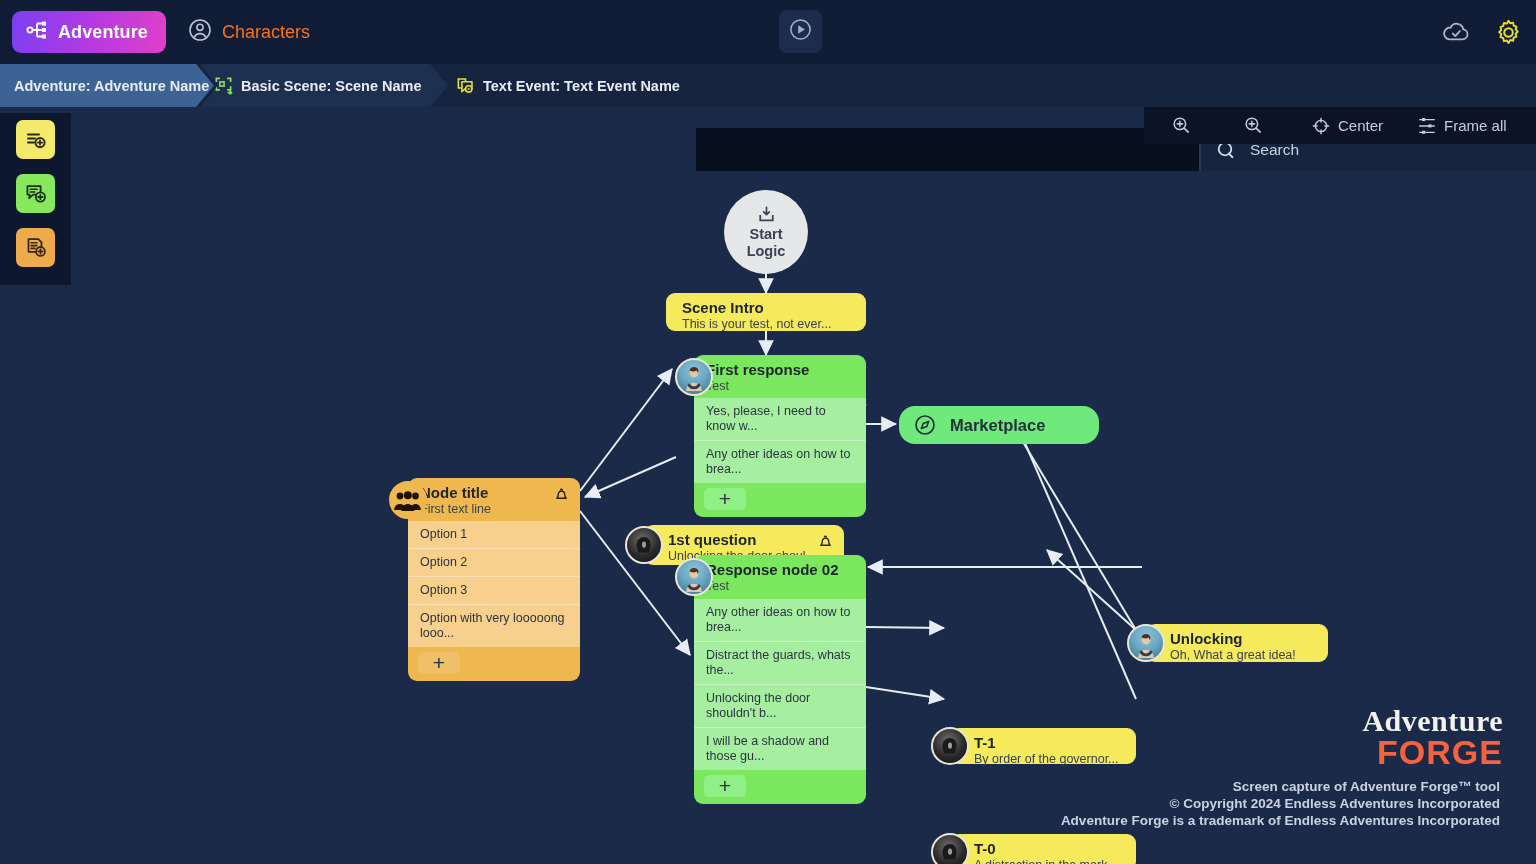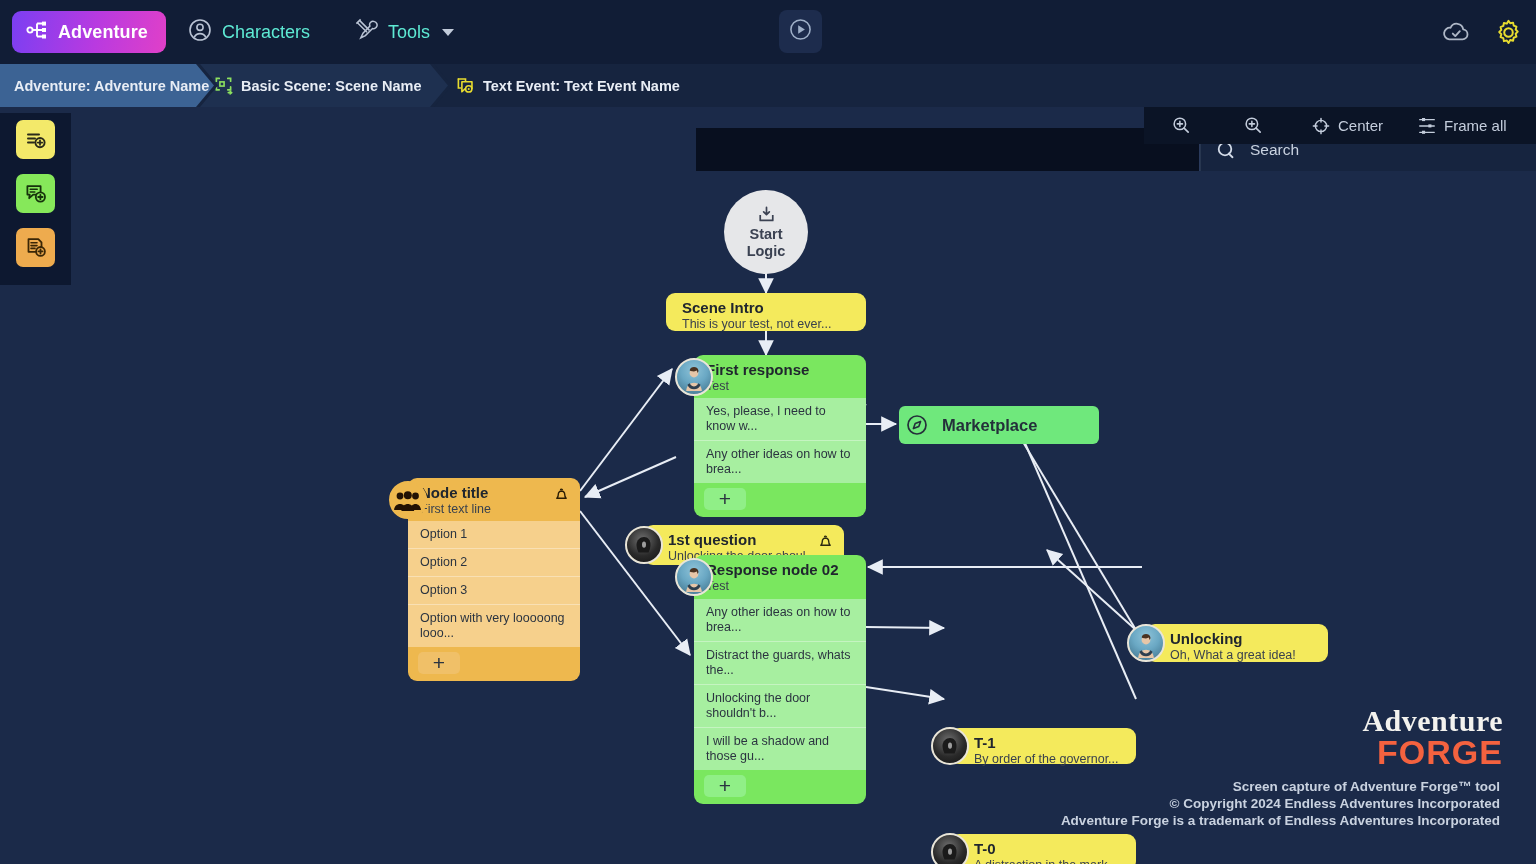--- a/index.html
+++ b/index.html
@@ -20,21 +20,21 @@
     margin-left: 12px; height: 42px; padding: 0 18px 0 14px;
     border-radius: 9px;
     background: linear-gradient(100deg, #7b3ff2 0%, #b93ae0 55%, #e040c8 100%);
     display: flex; align-items: center; gap: 10px; cursor: pointer;
   }
   .adv-btn .lbl { color: #fff; font-size: 18px; font-weight: bold; letter-spacing: .1px; }
   .nav-item {
     height: 64px; padding: 0 22px; display: flex; align-items: center; gap: 10px;
     color: #b9c3d4; font-size: 18px; cursor: pointer;
   }
-  .nav-item .lbl { color: #5eead4; }
+  .nav-item .lbl { color: #f97316; }
   .caret {
     width: 0; height: 0; border-left: 6px solid transparent; border-right: 6px solid transparent;
     border-top: 7px solid #c2cbda; margin-left: 2px;
   }
   .play-btn {
     position: absolute; left: 779px; top: 10px; width: 43px; height: 43px;
     background: #1d2c4d; border-radius: 8px; display: flex; align-items: center; justify-content: center;
     cursor: pointer;
   }
   .tr-icons { position: absolute; right: 14px; top: 0; height: 64px; display: flex; align-items: center; gap: 24px; }
@@ -142,22 +142,22 @@
     display: flex; align-items: center; justify-content: center;
     font-size: 21px; line-height: 0; color: #2b3440; font-weight: 300;
   }
   .green-body .plusbox, .greenplus { background: #90ef87; }
   .orangeplus { background: #f0c068; }
   .plusrow.gp { background: #7ae75f; }
   .plusrow.op { background: #eeb84e; border-radius: 0 0 9px 9px; }
 
   
   .market {
-    width: 200px; height: 38px; border-radius: 6px; background: #6fe87c;
-    display: flex; align-items: center; gap: 13px; padding-left: 6px;
+    width: 200px; height: 38px; border-radius: 16px; background: #6fe87c;
+    display: flex; align-items: center; gap: 13px; padding-left: 14px;
     font-size: 16.5px; font-weight: bold; color: #24303a; cursor: pointer;
   }
 
   
   .brand { position: absolute; right: 33px; top: 706px; text-align: right; }
   .brand .l1 {
     font-family: "Liberation Serif", serif; font-weight: bold; font-size: 30px;
     color: #f3f2ee; letter-spacing: .5px; line-height: 30px;
   }
   .brand .l2 {
@@ -195,31 +195,20 @@
       <span>
         <svg width="24" height="24" viewBox="0 0 24 24">
           <circle cx="12" cy="12" r="10" fill="none" stroke="#b9c3d4" stroke-width="1.6"></circle>
           <circle cx="12" cy="9.3" r="3.1" fill="none" stroke="#b9c3d4" stroke-width="1.6"></circle>
           <path d="M6.3 19.2a6.3 6.3 0 0 1 11.4 0" fill="none" stroke="#b9c3d4" stroke-width="1.6"></path>
         </svg>
       </span>
       <span class="lbl">Characters</span>
     </div>
 
-    <div class="nav-item">
-      <span>
-        <svg width="24" height="24" viewBox="0 0 24 24">
-          <path d="M3 4.2 L13 14.2 M5.5 2.4 L15.5 12.4" stroke="#b9c3d4" stroke-width="1.5" fill="none"></path>
-          <path d="M2.4 5.6 L6.6 1.4" stroke="#b9c3d4" stroke-width="1.5" fill="none"></path>
-          <path d="M20.5 3.6a3.4 3.4 0 0 0-4.6 4.4 L9 15.2 l-2.2 4.6 4.6-2.2 7.1-7.1a3.4 3.4 0 0 0 2-6.9z" fill="none" stroke="#b9c3d4" stroke-width="1.5"></path>
-        </svg>
-      </span>
-      <span class="lbl">Tools</span>
-      <span class="caret"></span>
-    </div>
 
     <div class="play-btn">
       <span>
         <svg width="25" height="25" viewBox="0 0 24 24">
           <circle cx="12" cy="12" r="9.2" fill="none" stroke="#9fb0c8" stroke-width="1.5"></circle>
           <path d="M9.8 7.9 L16.2 12 L9.8 16.1 Z" fill="#9fb0c8"></path>
         </svg>
       </span>
     </div>
 

